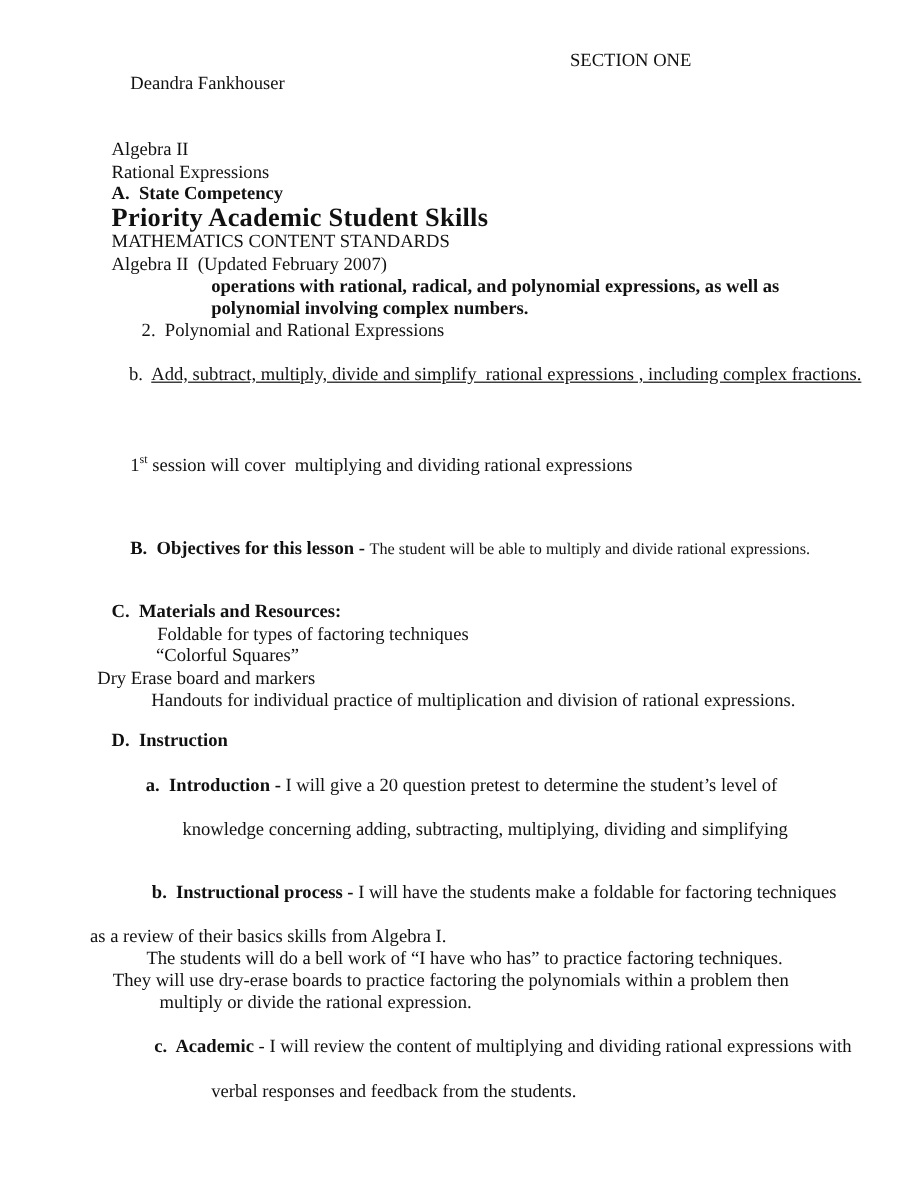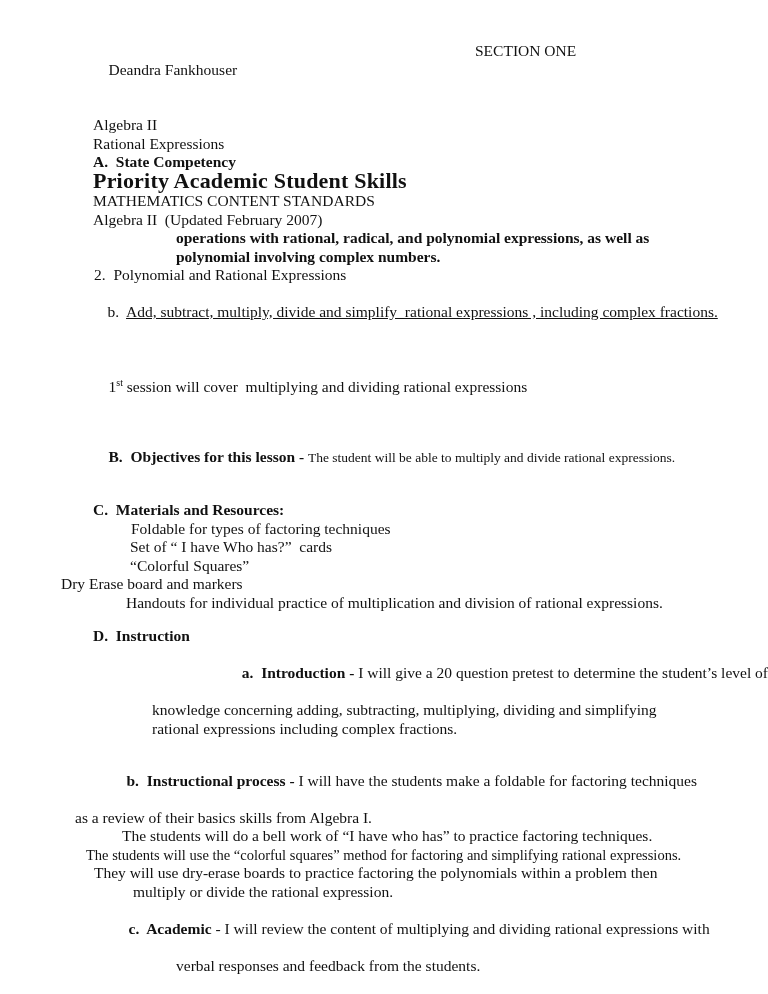--- a/index.html
+++ b/index.html
@@ -31,26 +31,26 @@
   .sm  { font-size: 13.5px; text-align: center; }
   .sm2 { font-size: 14.5px; }
   .sup { vertical-align: super; font-size: 10px; }
   .gap { margin-top: 15px; }
   .abs-right { position: absolute; left: 382px; top: 0; }
   
   .i93  { margin-left: 93px; }
   .i92  { margin-left: 92px; }
   .i109 { margin-left: 109px; }
   .i176 { margin-left: 176px; }
-  .i118 { margin-left: 94px; }
+  .i118 { margin-left: 118px; }
   .i131 { margin-left: 131px; }
   .i130 { margin-left: 130px; }
-  .i127 { margin-left: 61px; }
+  .i127 { margin-left: 81px; }
   .i126 { margin-left: 126px; }
-  .i106 { margin-left: 106px; text-align: right; }
+  .i106 { margin-left: 106px; }
   .i152 { margin-left: 152px; }
   .i111 { margin-left: 111px; }
   .i165 { margin-left: 75px; }
   .i122 { margin-left: 122px; }
   .i86  { margin-left: 86px; }
   .i94  { margin-left: 94px; }
   .i133 { margin-left: 133px; }
   .i113 { margin-left: 113px; }
 </style>
 </head>
@@ -79,38 +79,35 @@
   <div class="line i93 gap">
     <span>1</span><span class="sup">st</span><span> session will cover  multiplying and dividing rational expressions</span>
   </div>
 
   <div class="line i93 gap">
     <span class="b">B.  Objectives for this lesson - </span><span class="sm">The student will be able to multiply and divide rational expressions.</span>
   </div>
 
   <div class="line i93 gap"><span class="b">C.  Materials and Resources:</span></div>
   <div class="line i131"><span>Foldable for types of factoring techniques</span></div>
-  <div class="line i130"><span>Set of “ I have Who has?”  cards</span></div>
   <div class="line i130"><span>“Colorful Squares”</span></div>
   <div class="line i127"><span>Dry Erase board and markers</span></div>
   <div class="line i126"><span>Handouts for individual practice of multiplication and division of rational expressions.</span></div>
 
   <div class="line i93 gap"><span class="b">D.  Instruction</span></div>
   <div class="line i106">
     <span class="b">a.  Introduction - </span><span>I will give a 20 question pretest to determine the student’s level of</span>
   </div>
   <div class="line i152"><span>knowledge concerning adding, subtracting, multiplying, dividing and simplifying</span></div>
-  <div class="line i152"><span>rational expressions including complex fractions.</span></div>
 
   <div class="line i111 gap">
     <span class="b">b.  Instructional process - </span><span>I will have the students make a foldable for factoring techniques</span>
   </div>
   <div class="line i165"><span>as a review of their basics skills from Algebra I.</span></div>
   <div class="line i122"><span>The students will do a bell work of “I have who has” to practice factoring techniques.</span></div>
-  <div class="line i86"><span class="sm2">The students will use the “colorful squares” method for factoring and simplifying rational expressions.</span></div>
   <div class="line i94"><span>They will use dry-erase boards to practice factoring the polynomials within a problem then</span></div>
   <div class="line i133"><span>multiply or divide the rational expression.</span></div>
   <div class="line i113">
     <span class="b">c.  Academic</span><span> - I will review the content of multiplying and dividing rational expressions with</span>
   </div>
   <div class="line i176"><span>verbal responses and feedback from the students.</span></div>
 
   <div class="line i92">
     
   </div>

